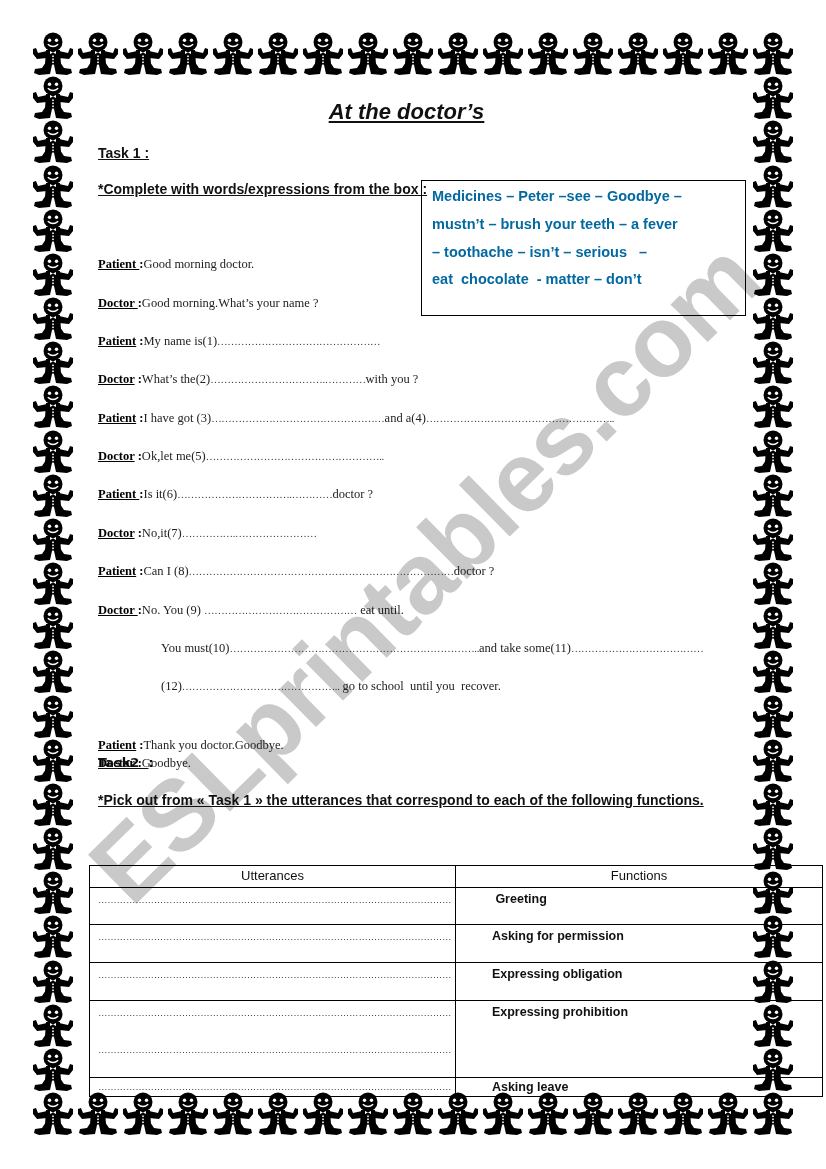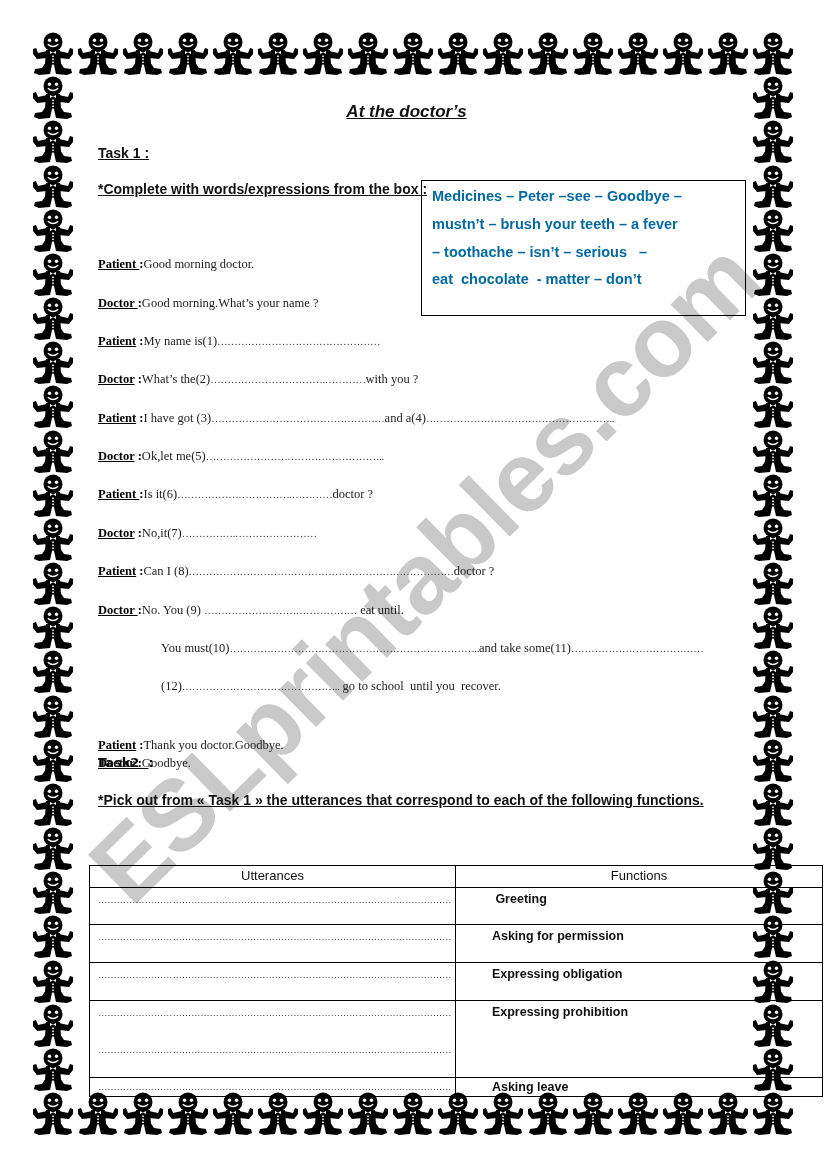--- a/index.html
+++ b/index.html
@@ -27,21 +27,21 @@
   }
   .border-layer { position: absolute; left: 0; top: 0; width: 826px; height: 1169px; z-index: 2; }
   .gb { position: absolute; width: 44px; height: 44px; }
   .content { position: absolute; left: 0; top: 0; width: 826px; height: 1169px; z-index: 1; }
 
   .title {
     position: absolute; left: 0; top: 100px; width: 813px;
     text-align: center;
     font-family: "Liberation Sans", sans-serif;
     font-weight: bold; font-style: italic; text-decoration: underline;
-    font-size: 17px; line-height: 24px;
+    font-size: 22px; line-height: 24px;
   }
   .heading-small {
     position: absolute; left: 98px;
     font-family: "Liberation Sans", sans-serif;
     font-weight: bold; text-decoration: underline;
     font-size: 14px; line-height: 14px; white-space: nowrap;
   }
   .word-box {
     position: absolute; left: 421px; top: 180px;
     width: 323px; height: 134px;

